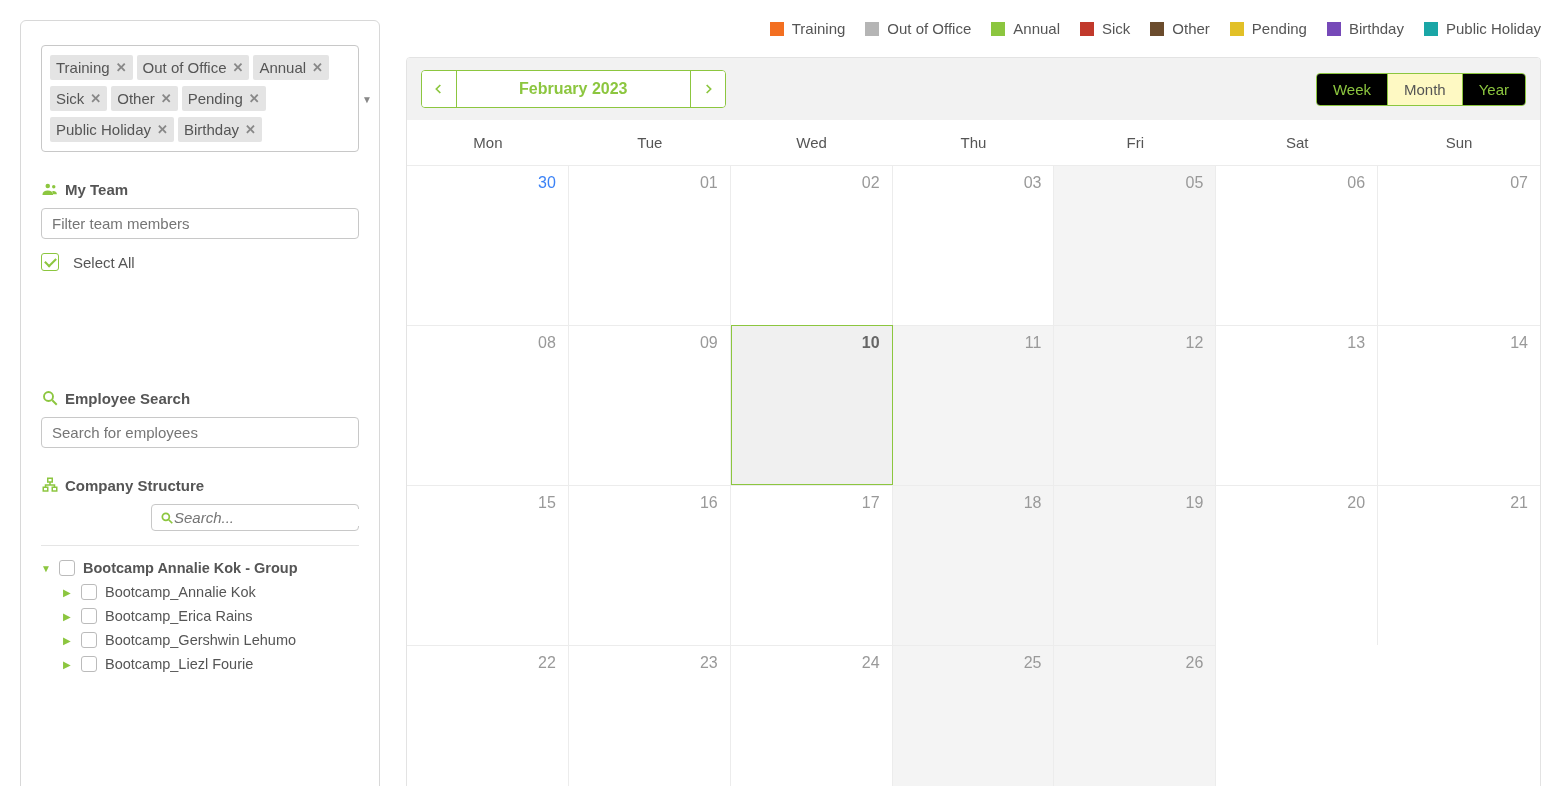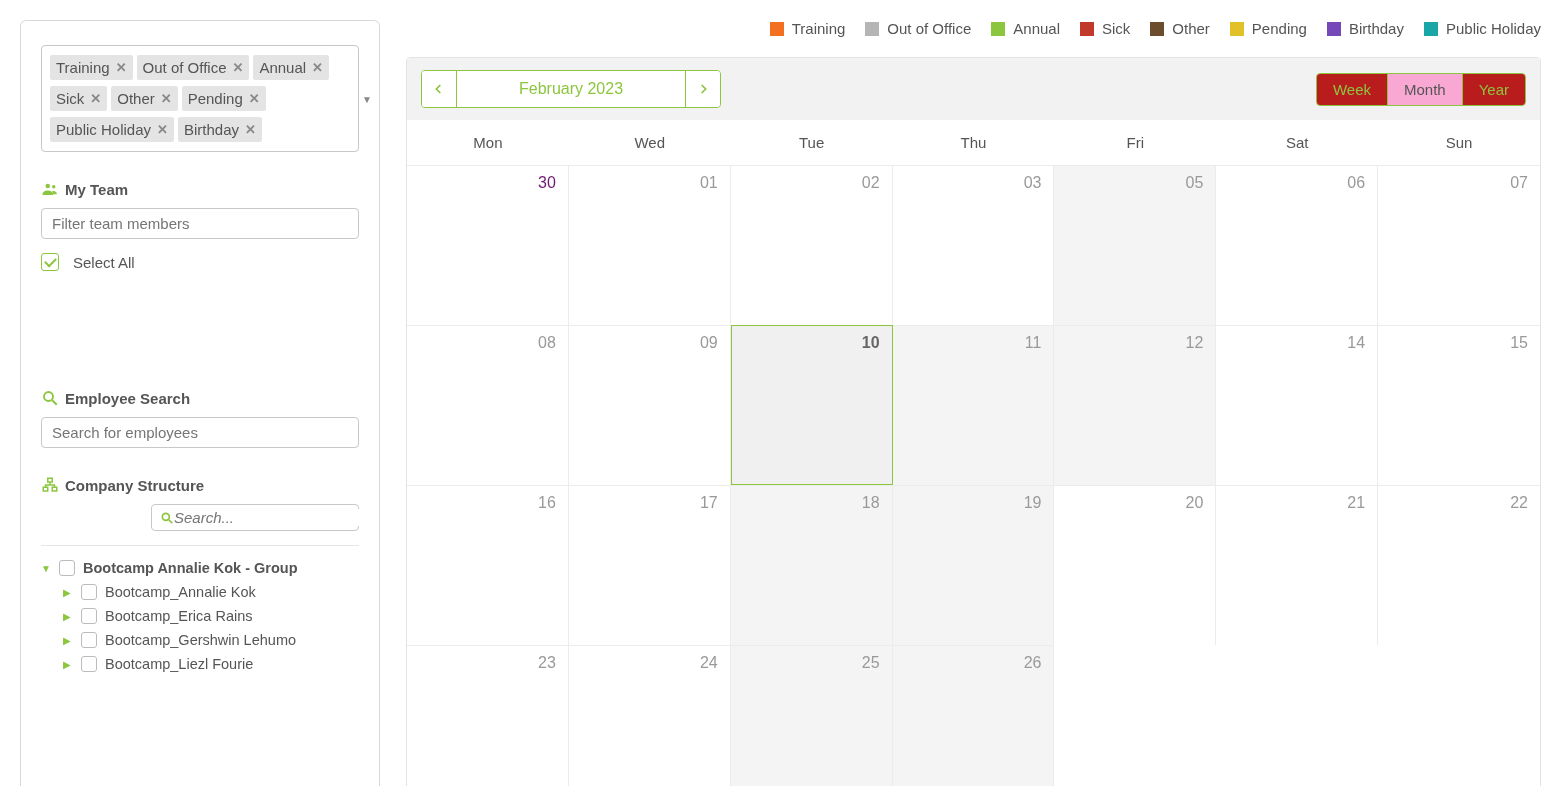--- a/index.html
+++ b/index.html
@@ -152,42 +152,42 @@
   }
   .nav-btn {
     width: 34px; height: 36px;
     display: flex; align-items: center; justify-content: center;
     color: #8cc63f;
     background: #fff;
   }
   .nav-title {
     height: 36px; padding: 0 62px;
     display: flex; align-items: center; justify-content: center;
-    color: #8cc63f; font-weight: 400;
+    color: #8cc63f; font-weight: 700;
     border-left: 1px solid #8cc63f;
     border-right: 1px solid #8cc63f;
     background: #fff;
     font-size: 16px;
     text-align: center;
   }
   .view-group {
     display: flex;
     border: 1px solid #8cc63f;
     border-radius: 4px;
     overflow: hidden;
   }
   .view-btn {
     padding: 7px 16px;
     color: #8cc63f;
-    background: #b91c1c;
+    background: #000000;
     font-size: 15px;
     border-right: 1px solid #8cc63f;
   }
   .view-btn:last-child { border-right: none; }
-  .view-btn.active { background: #f9a8d4; color: #555; }
+  .view-btn.active { background: #fef9c3; color: #555; }
 
   .dow-row {
     display: grid;
     grid-template-columns: repeat(7, 1fr);
   }
   .dow {
     text-align: center;
     padding: 14px 0;
     color: #555;
     font-size: 15px;
@@ -200,21 +200,21 @@
   .cell {
     border-top: 1px solid #ececec;
     border-right: 1px solid #ececec;
     padding: 8px 12px;
     text-align: right;
     color: #999;
     font-size: 16px;
     position: relative;
   }
   .cell:nth-child(7n) { border-right: none; }
-  .cell.other-month { color: #701a75; }
+  .cell.other-month { color: #3b82f6; }
   .cell.weekend { background: #f4f4f4; }
   .cell.today {
     background: #f0f0f0;
     border: 1px solid #8cc63f;
     font-weight: 600;
     color: #666;
   }
 </style>
 </head>
 <body>
@@ -365,40 +365,41 @@
         </div>
         <div class="view-group">
           <div class="view-btn">Week</div>
           <div class="view-btn active">Month</div>
           <div class="view-btn">Year</div>
         </div>
       </div>
 
       <div class="dow-row" id="dow-row">
           <div class="dow">Mon</div>
+          <div class="dow">Tue</div>
           <div class="dow">Wed</div>
-          <div class="dow">Tue</div>
           <div class="dow">Thu</div>
           <div class="dow">Fri</div>
           <div class="dow">Sat</div>
           <div class="dow">Sun</div>
         </div>
       <div class="grid" id="cal-grid">
           <div class="cell other-month">30</div>
           <div class="cell">01</div>
           <div class="cell">02</div>
           <div class="cell">03</div>
           <div class="cell weekend">05</div>
           <div class="cell">06</div>
           <div class="cell">07</div>
           <div class="cell">08</div>
           <div class="cell">09</div>
           <div class="cell today">10</div>
           <div class="cell weekend">11</div>
           <div class="cell weekend">12</div>
+          <div class="cell">13</div>
           <div class="cell">14</div>
           <div class="cell">15</div>
           <div class="cell">16</div>
           <div class="cell">17</div>
           <div class="cell weekend">18</div>
           <div class="cell weekend">19</div>
           <div class="cell">20</div>
           <div class="cell">21</div>
           <div class="cell">22</div>
           <div class="cell">23</div>

